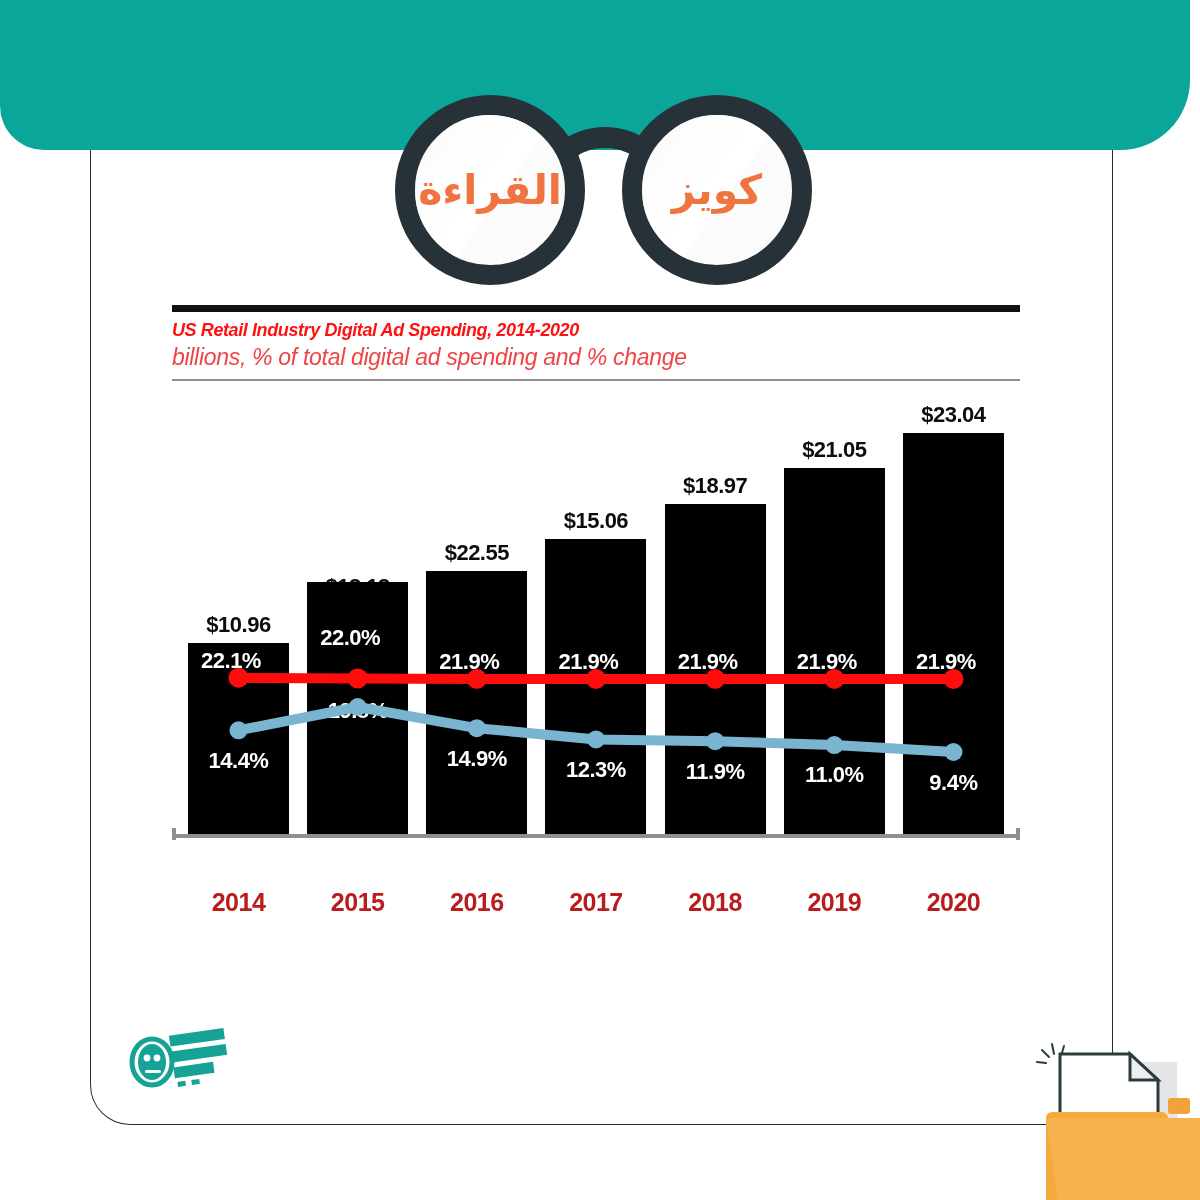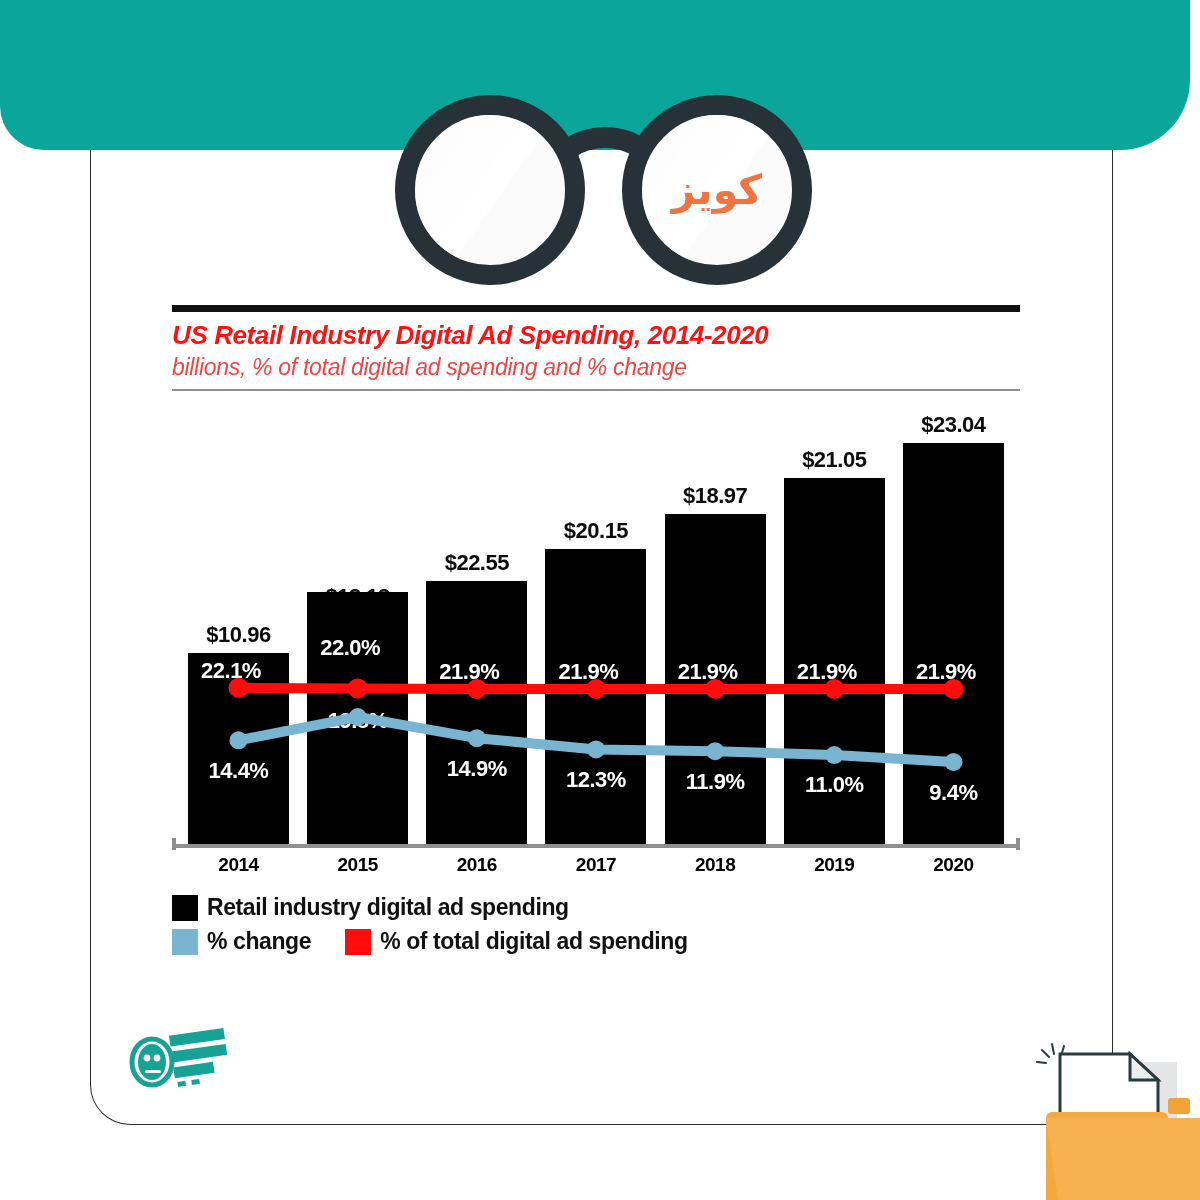--- a/index.html
+++ b/index.html
@@ -52,21 +52,21 @@
   .lens-txt{
     position:relative;z-index:3;color:#ef7440;
     font-size:41px;font-weight:bold;line-height:1;
     direction:rtl;white-space:nowrap;letter-spacing:1px;
   }
 
   
   .chart{position:absolute;left:172px;top:305px;width:848px;}
   .rule-top{height:7px;background:#111111;}
   .chart-title{
-    color:#ff1111;font-size:26px;font-weight:bold;font-style:italic;
+    color:#ff1111;font-size:18px;font-weight:bold;font-style:italic;
     margin-top:8px;letter-spacing:-.4px;white-space:nowrap;
   }
   .chart-sub{
     color:#ef4444;font-size:23px;font-style:italic;font-weight:400;
     margin-top:3px;letter-spacing:-.3px;white-space:nowrap;
   }
   .rule-mid{height:2px;background:#8f8f8f;margin-top:8px;}
 
   
   .plot{position:relative;height:445px;margin-top:8px;}
@@ -92,22 +92,22 @@
   }
   .lines-svg{position:absolute;left:0;top:0;width:100%;height:100%;
              pointer-events:none;z-index:5;}
 
   .axis{height:4px;background:#8f8f8f;position:relative;margin-top:0;}
   .axis:before,.axis:after{
     content:"";position:absolute;top:-6px;width:4px;height:12px;background:#8f8f8f;}
   .axis:before{left:0;} .axis:after{right:0;}
 
   .years{display:flex;justify-content:space-between;padding:0 16px;margin-top:6px;}
-  .year{width:101px;text-align:center;font-size:19px;font-weight:bold;
-        color:#000000;letter-spacing:-.5px;text-shadow:1px 1px 0 #ffffff;}
+  .year{width:101px;text-align:center;font-size:25px;font-weight:bold;
+        color:#b91c1c;letter-spacing:-.5px;text-shadow:1px 1px 0 #ffffff;margin-top:44px;}
 
   
   .legend{margin-top:18px;}
   .legend-row{display:flex;align-items:center;margin-bottom:7px;}
   .sw{width:26px;height:26px;margin-right:9px;flex:none;}
   .sw.black{background:#000000;}
   .sw.blue{background:#79b4d0;}
   .sw.red{background:#ff0d0d;}
   .legend-txt{font-size:23px;font-weight:bold;color:#111111;letter-spacing:-.4px;
               white-space:nowrap;}
@@ -127,20 +127,21 @@
 <div class="teal-band"></div>
 
 <div class="card"></div>
 
 <div class="glasses">
   <div class="bridge"></div>
 
   <div class="lens left">
     <div class="shine"></div>
     <div class="shine2"></div>
+    <div class="lens-txt">القراءة</div>
   </div>
 
   <div class="lens right">
     <div class="shine"></div>
     <div class="shine2"></div>
     <div class="lens-txt">كويز</div>
   </div>
 </div>
 
 <div class="chart">
@@ -170,21 +171,21 @@
           </div>
         </div>
         <div class="bar-col">
           <div class="bar-val" style="bottom: 267.634px;">$22.55</div>
           <div class="bar" style="height: 262.634px;">
             <div class="pct-red" style="top: 77.6341px;">21.9%</div>
             <div class="pct-blue" style="top: 174.836px;">14.9%</div>
           </div>
         </div>
         <div class="bar-col">
-          <div class="bar-val" style="bottom: 300.007px;">$20.15</div>
+          <div class="bar-val" style="bottom: 300.007px;">$15.06</div>
           <div class="bar" style="height: 295.007px;">
             <div class="pct-red" style="top: 110.007px;">21.9%</div>
             <div class="pct-blue" style="top: 218.458px;">12.3%</div>
           </div>
         </div>
         <div class="bar-col">
           <div class="bar-val" style="bottom: 335.164px; margin-top: 33px;">$18.97</div>
           <div class="bar" style="height: 330.164px;">
             <div class="pct-red" style="top: 145.164px;">21.9%</div>
             <div class="pct-blue" style="top: 255.346px;">11.9%</div>
@@ -230,33 +231,20 @@
   <div class="years" id="years-container">
       <div class="year">2014</div>
       <div class="year">2015</div>
       <div class="year">2016</div>
       <div class="year">2017</div>
       <div class="year">2018</div>
       <div class="year">2019</div>
       <div class="year">2020</div>
     </div>
 
-  <div class="legend">
-    <div class="legend-row">
-      <div class="sw black"></div>
-      <div class="legend-txt">Retail industry digital ad spending</div>
-    </div>
-    <div class="legend-row">
-      <div class="sw blue"></div>
-      <div class="legend-txt">% change</div>
-      <div class="gap"></div>
-      <div class="sw red"></div>
-      <div class="legend-txt">% of total digital ad spending</div>
-    </div>
-  </div>
 </div>
 
 <div class="brand">
   <svg viewBox="0 0 112 82" width="112" height="82">
     <g fill="none" stroke="#16a294" stroke-width="5">
       <ellipse cx="30" cy="40" rx="20" ry="23"></ellipse>
     </g>
     <g fill="#16a294">
       <ellipse cx="30" cy="40" rx="14" ry="18"></ellipse>
     </g>

